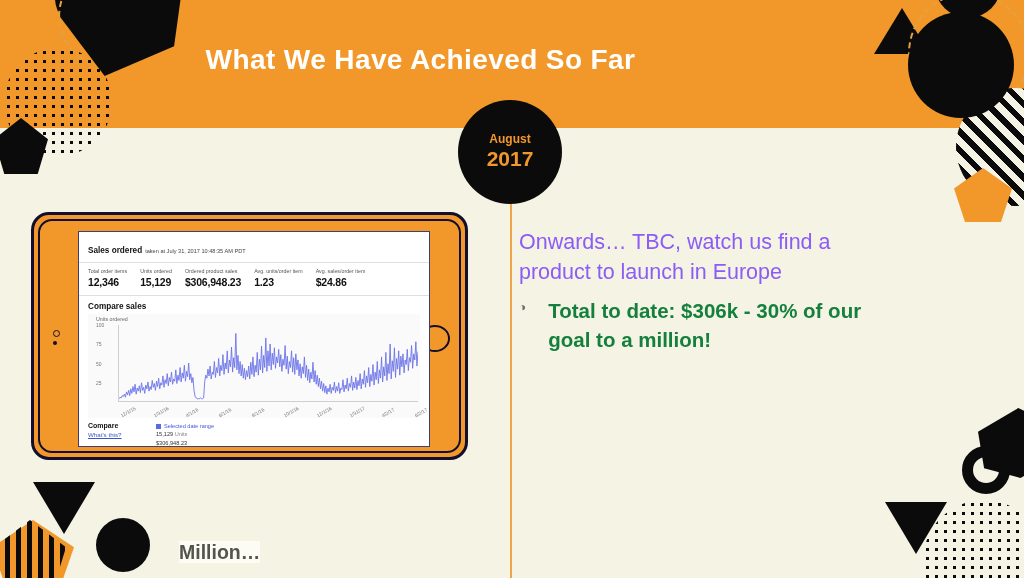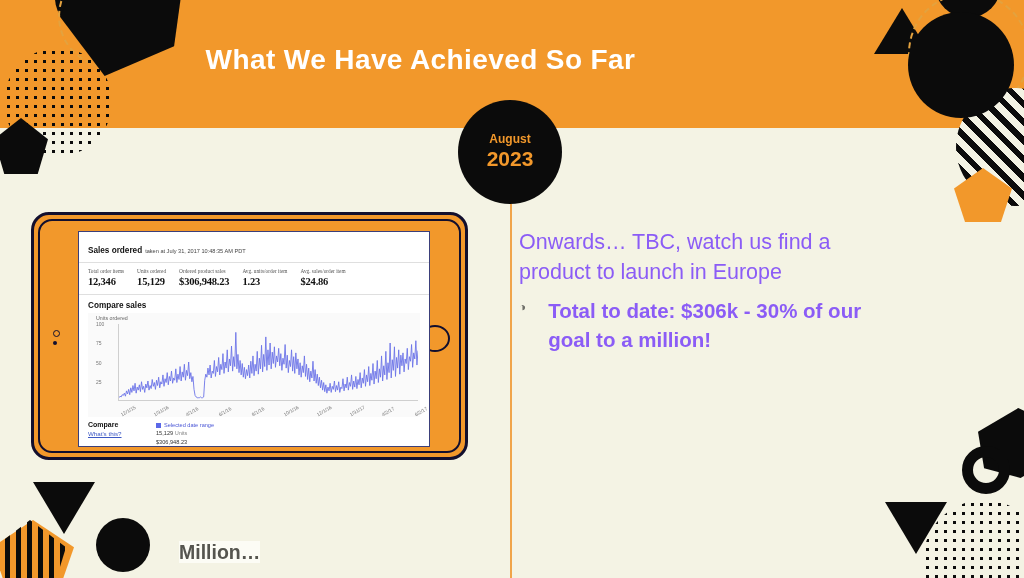--- a/index.html
+++ b/index.html
@@ -74,21 +74,21 @@
   .screen{
     position:absolute;left:44px;top:16px;width:352px;height:216px;
     background:#FFFFFF;border:1.5px solid #3B3F7A;box-sizing:border-box;overflow:hidden;
   }
 
   
   .snap-head{padding:7px 9px 5px 9px;border-bottom:1px solid #DFDFDF;}
   .snap-title{font-size:8.2px;font-weight:bold;color:#111;display:inline;}
   .snap-sub{font-size:5.6px;color:#444;display:inline;margin-left:3px;}
   .kpis{display:flex;padding:5px 9px 7px 9px;border-bottom:1px solid #DFDFDF;background:#fff;}
-  .kpi{margin-right:13px;font-family:Liberation Serif, serif;}
+  .kpi{margin-right:13px;}
   .kpi .lab{font-size:5.3px;color:#555;white-space:nowrap;margin-bottom:2px;}
   .kpi .val{font-size:10.5px;font-weight:bold;color:#111;white-space:nowrap;letter-spacing:-.2px;}
   .cmp-title{font-size:8.2px;font-weight:bold;color:#111;padding:6px 9px 3px 9px;background:#fff;}
 
   .chart-wrap{position:relative;margin:0 9px;height:104px;background:#FAFAFA;}
   .y-lab{position:absolute;left:8px;top:2px;font-size:5.3px;color:#666;}
   .plot{position:absolute;left:30px;right:2px;top:11px;bottom:16px;border-left:1px solid #CFCFCF;border-bottom:1px solid #CFCFCF;}
   .ytick{position:absolute;left:8px;font-size:5px;color:#777;transform:translateY(-50%);}
   .xtick{
     position:absolute;bottom:-1px;font-size:4.9px;color:#777;
@@ -107,21 +107,21 @@
 
   
   .onwards{
     position:absolute;left:519px;top:228px;width:360px;
     font-size:21.5px;color:#8b5cf6;line-height:1.38;z-index:6;
   }
   .bullet-row{
     position:absolute;left:519px;top:296px;width:345px;display:flex;z-index:6;
   }
   .bullet-mark{font-size:12px;color:#6E6E68;margin-right:22px;line-height:1.1;padding-top:5px;}
-  .bullet-text{font-size:20.5px;font-weight:bold;color:#8b5cf6;line-height:1.42;}
+  .bullet-text{font-size:20.5px;font-weight:bold;color:#15803d;line-height:1.42;}
 
   
   .caption{
     position:absolute;left:179px;top:484px;width:310px;z-index:6;
     font-size:19.5px;font-weight:bold;color:#55554F;line-height:1.42;
   }
   .caption span{background:#FCFCF5;box-decoration-break:clone;-webkit-box-decoration-break:clone;}
 </style>
 </head>
 <body>
@@ -152,21 +152,21 @@
 
   <div class="deco tri-dn" style="left:33px;top:482px;"></div>
   <div class="deco org pent" style="left:-8px;top:520px;width:82px;height:72px;"></div>
   <div class="deco stripes-vert" style="left:-6px;top:520px;width:72px;height:72px;clip-path:polygon(50% 0%,100% 38%,81% 100%,19% 100%,0% 38%);"></div>
   <div class="deco blk circ" style="left:96px;top:518px;width:54px;height:54px;"></div>
 
   <div class="title">What We Have Achieved So Far</div>
 
   <div class="badge">
     <div class="m">August</div>
-    <div class="y">2023</div>
+    <div class="y">2017</div>
   </div>
 
   <div class="divider"></div>
 
   <div class="tablet">
     <div class="tablet-inner"></div>
     <div class="cam a"></div>
     <div class="cam b"></div>
     <div class="home"></div>
 

